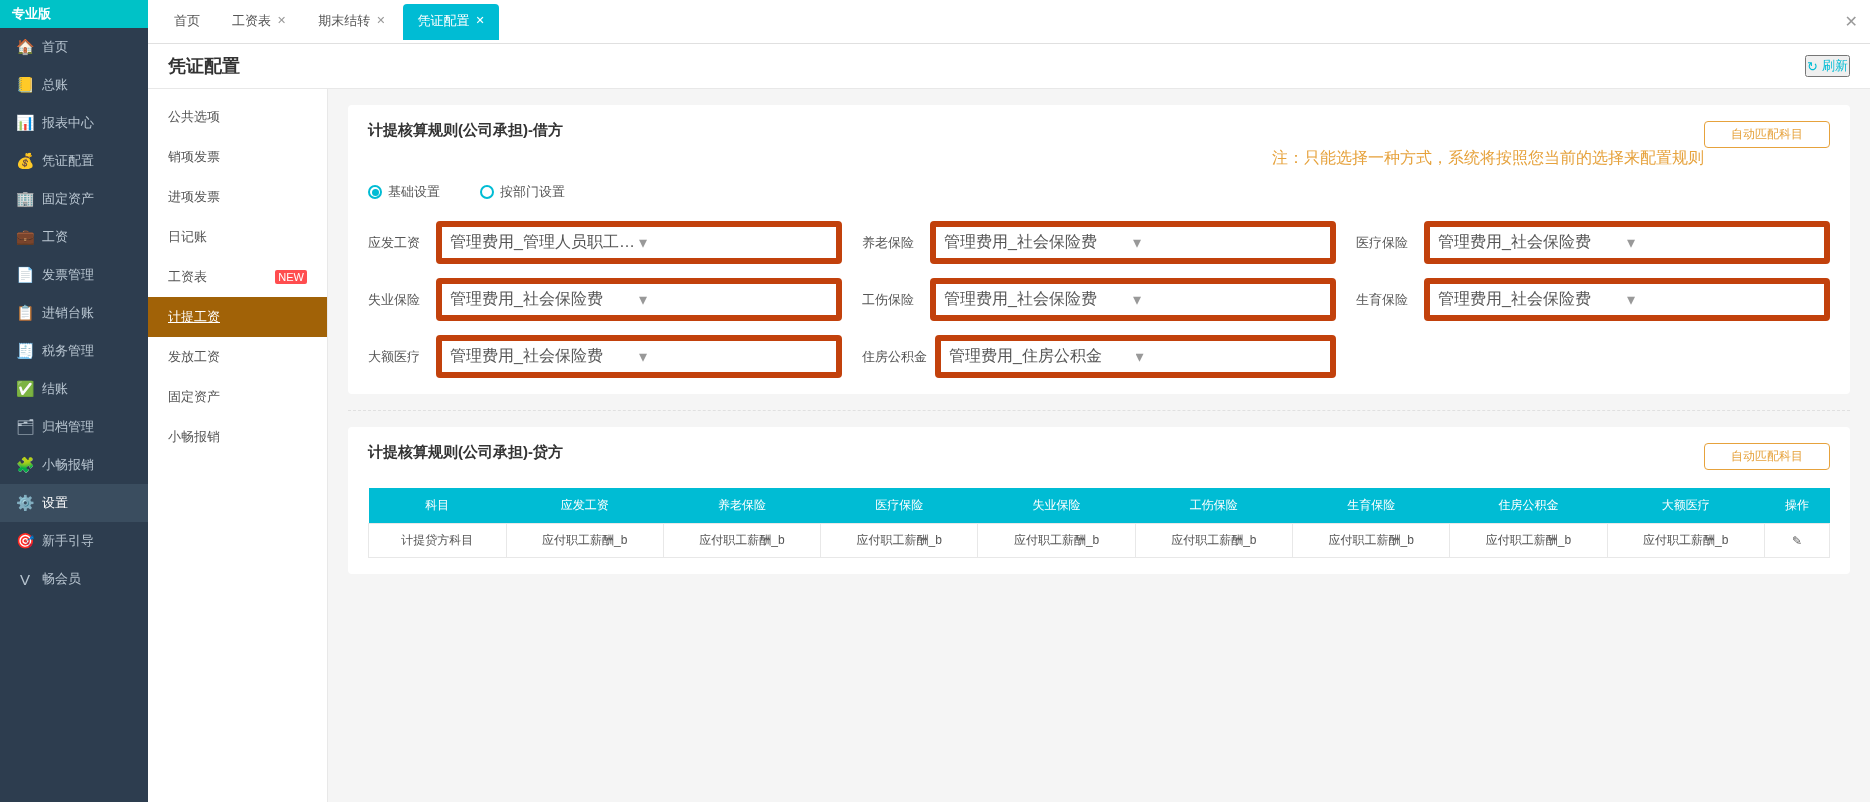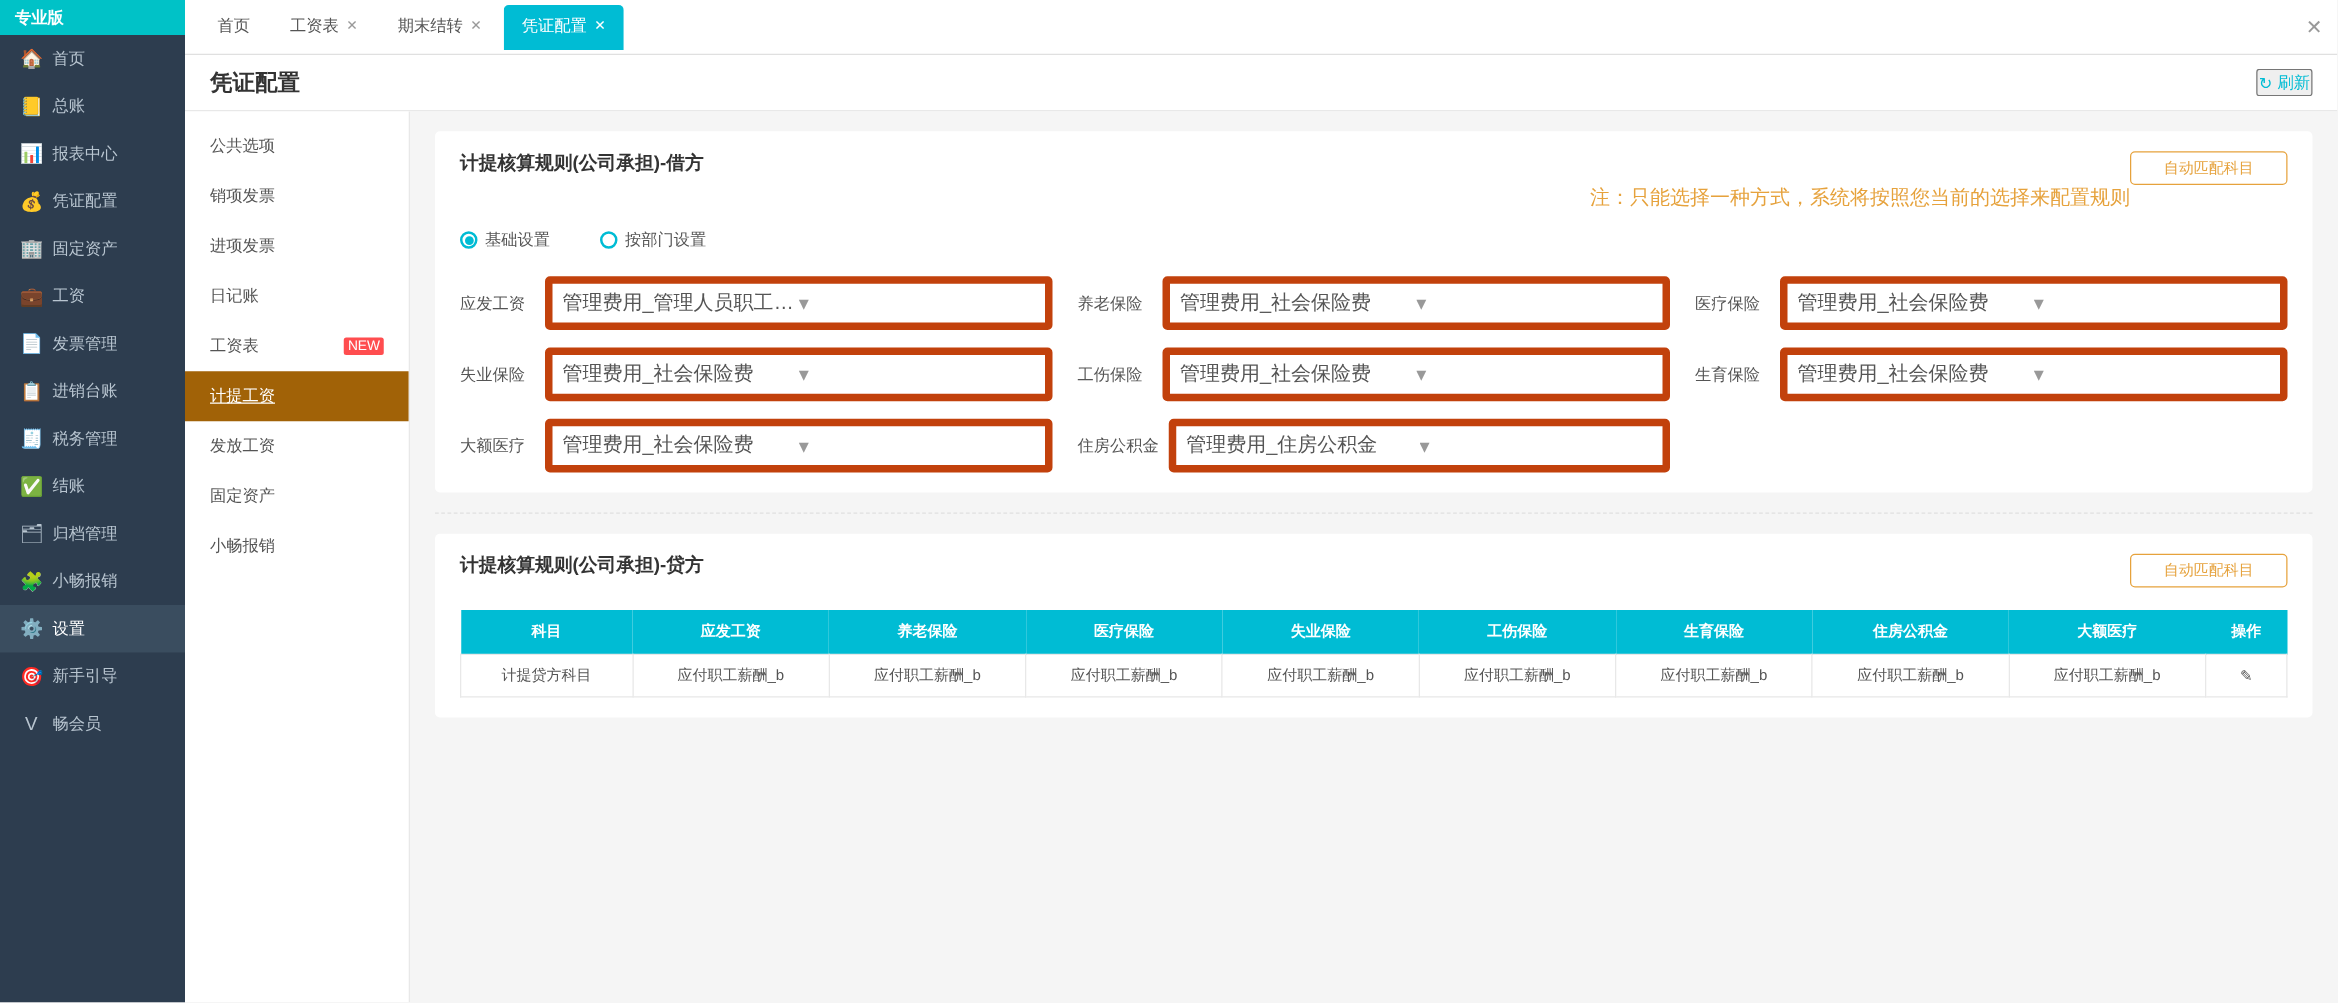--- a/index.html
+++ b/index.html
@@ -57,21 +57,21 @@
     .form-label { font-size: 13px; color: #555; white-space: nowrap; min-width: 60px; }
     .form-select { flex: 1; border: 6px solid #c2410c; border-radius: 4px; padding: 5px 8px; font-size: 16px; color: #555; background: white; display: flex; align-items: center; justify-content: center; cursor: pointer; min-width: 0; }
     .form-select span { overflow: hidden; text-overflow: ellipsis; white-space: nowrap; flex: 1; }
     .form-select .arrow { color: #999; flex-shrink: 0; }
 
     
     .auto-match-btn { border: 1px solid #e6a23c; color: #e6a23c; background: white; padding: 4px 26px; border-radius: 4px; cursor: pointer; font-size: 12px; float: right; margin-bottom: 8px; }
 
     
     .data-table { width: 100%; border-collapse: collapse; }
-    .data-table th { background: #00bcd4; color: white; padding: 9px 10px; font-size: 12px; font-weight: 700; text-align: center; }
+    .data-table th { background: #00bcd4; color: white; padding: 9px 10px; font-size: 12px; font-weight: 400; text-align: center; }
     .data-table td { border: 1px solid #e8e8e8; padding: 8px 10px; font-size: 12px; color: #555; text-align: center; }
     .data-table tr:nth-child(even) td { background: #fafafa; }
 
     .divider { border: none; border-top: 1px dashed #e0e0e0; margin: 16px 0; }
 
     .section-row { display: flex; justify-content: space-between; align-items: flex-start; }
   </style>
 </head>
 <body>
 

